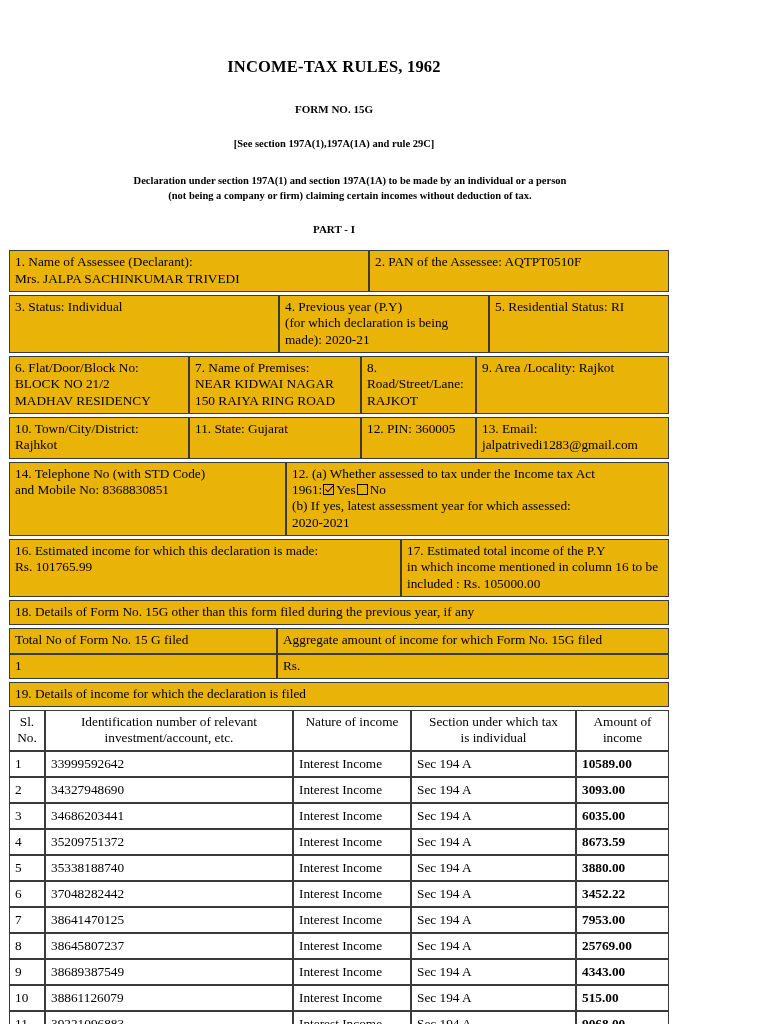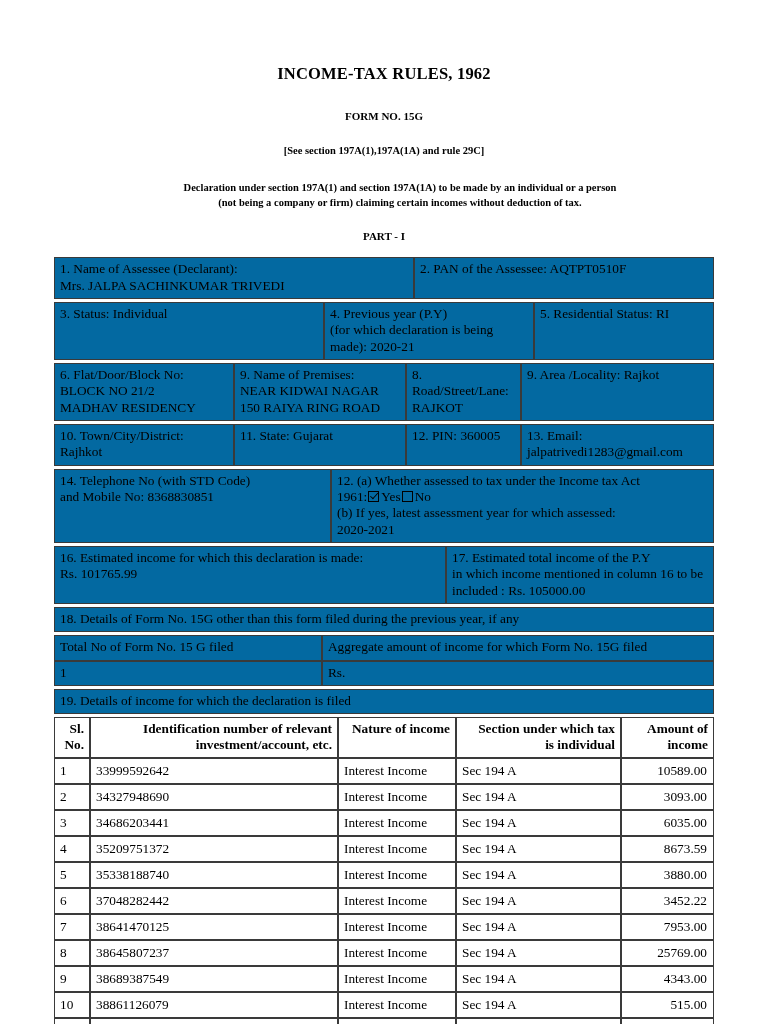--- a/index.html
+++ b/index.html
@@ -11,24 +11,24 @@
   body {
     width: 768px;
     height: 1024px;
     font-family: "Liberation Serif", "DejaVu Serif", serif;
     color: #000000;
     overflow: hidden;
     position: relative;
   }
 
   .page {
-    width: 768px;
+    width: 668px;
     height: 1024px;
     box-sizing: border-box;
-    padding: 16px;
+    padding: 9px;
     position: relative;
   }
 
   
   .doc-header {
     text-align: center;
     padding-top: 48px;
   }
   .rules-title {
     font-size: 16.5px;
@@ -73,21 +73,21 @@
     border-spacing: 0;
     width: 660px;
     table-layout: fixed;
   }
   table.ft td {
     border: 1px solid #3a3a3a;
     padding: 3px 4px 4px 5px;
     font-size: 13.3px;
     line-height: 1.23;
     vertical-align: top;
-    background: #0369a1;
+    background: #eab308;
     word-wrap: break-word;
     overflow: hidden;
   }
   td.vmid { vertical-align: middle; }
   td.tight { padding-top: 2px; padding-bottom: 2px; }
 
   .gap { height: 3px; line-height: 3px; font-size: 0; }
 
   
   table.dt {
@@ -101,26 +101,27 @@
     border: 1px solid #3a3a3a;
     font-size: 13.3px;
     line-height: 1.2;
     vertical-align: top;
     background: #fff;
     padding: 3px 5px 4px 5px;
     overflow: hidden;
     word-wrap: break-word;
   }
   table.dt th {
-    font-weight: bold;
-    text-align: right;
+    font-weight: normal;
+    text-align: center;
   }
   table.dt td.num {
-    text-align: right;
+    text-align: left;
     padding-right: 6px;
+    font-weight: bold;
   }
   table.dt td.cellpad { padding-top: 4px; padding-bottom: 4px; }
 
   .chk {
     display: inline-block;
     width: 11px;
     height: 11px;
     border: 1.6px solid #000;
     position: relative;
     vertical-align: -1px;
@@ -205,21 +206,21 @@
           <col style="width:193px">
         </colgroup>
       <tbody>
       <tr>
         <td>
           <div>6. Flat/Door/Block No:</div>
           <div>BLOCK NO 21/2</div>
           <div>MADHAV RESIDENCY</div>
         </td>
         <td>
-          <div>9. Name of Premises:</div>
+          <div>7. Name of Premises:</div>
           <div>NEAR KIDWAI NAGAR</div>
           <div>150 RAIYA RING ROAD</div>
         </td>
         <td>
           <div>8.</div>
           <div class="nowrapline">Road/Street/Lane:</div>
           <div>RAJKOT</div>
         </td>
         <td>9. Area /Locality: Rajkot</td>
       </tr>

